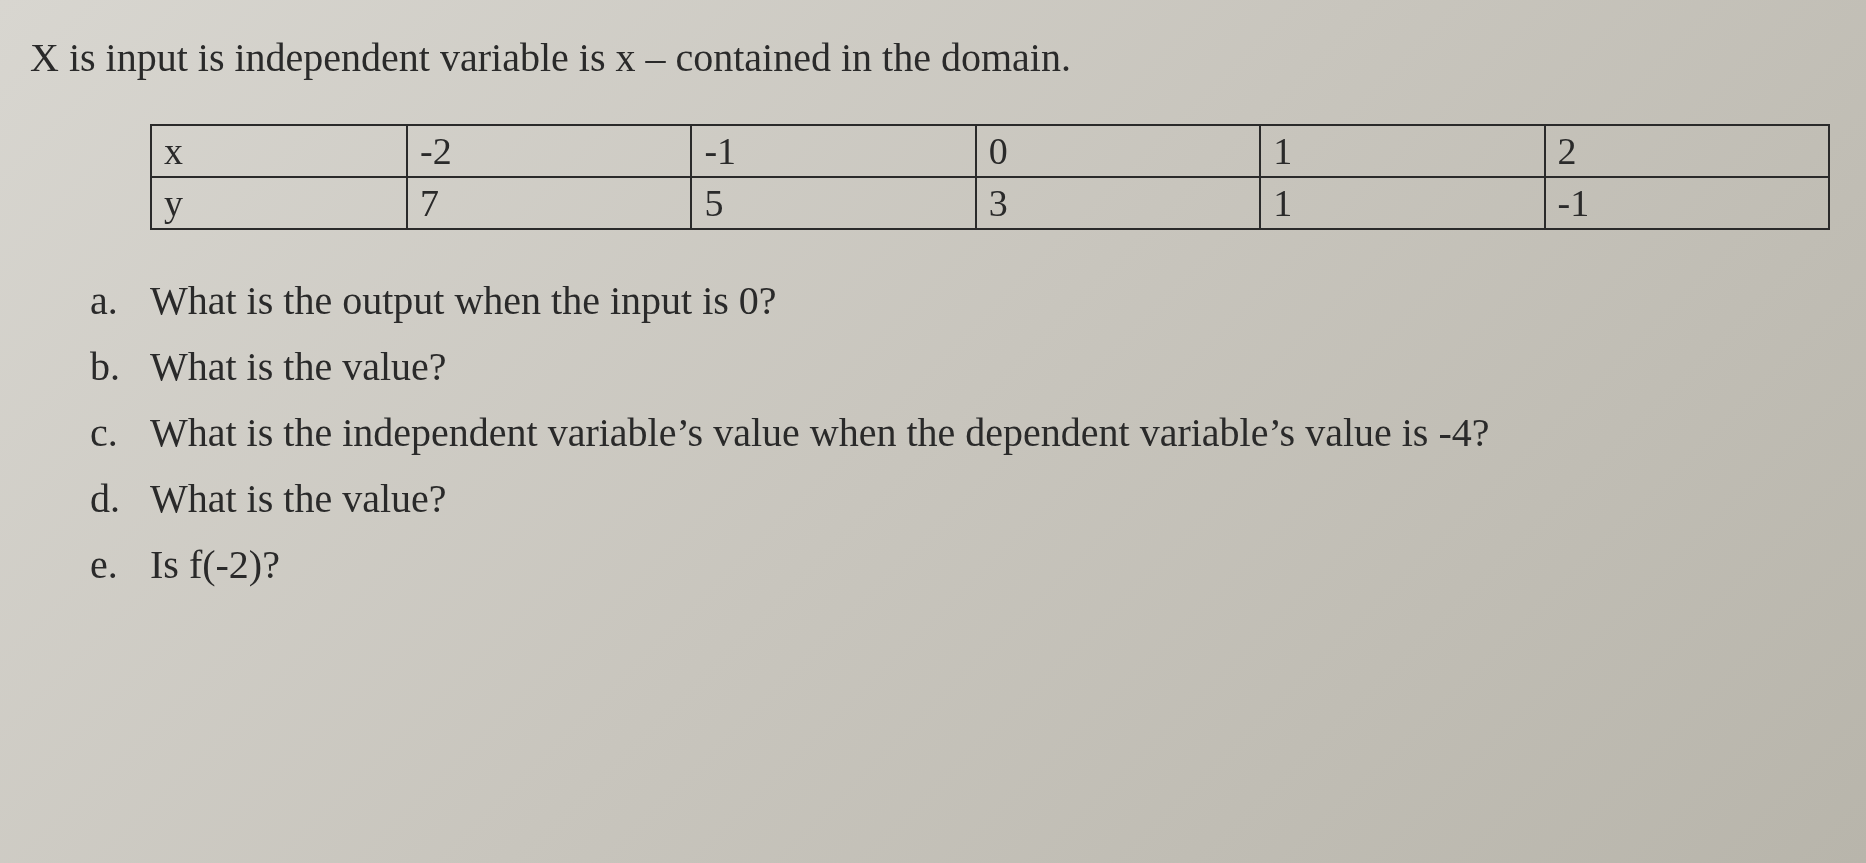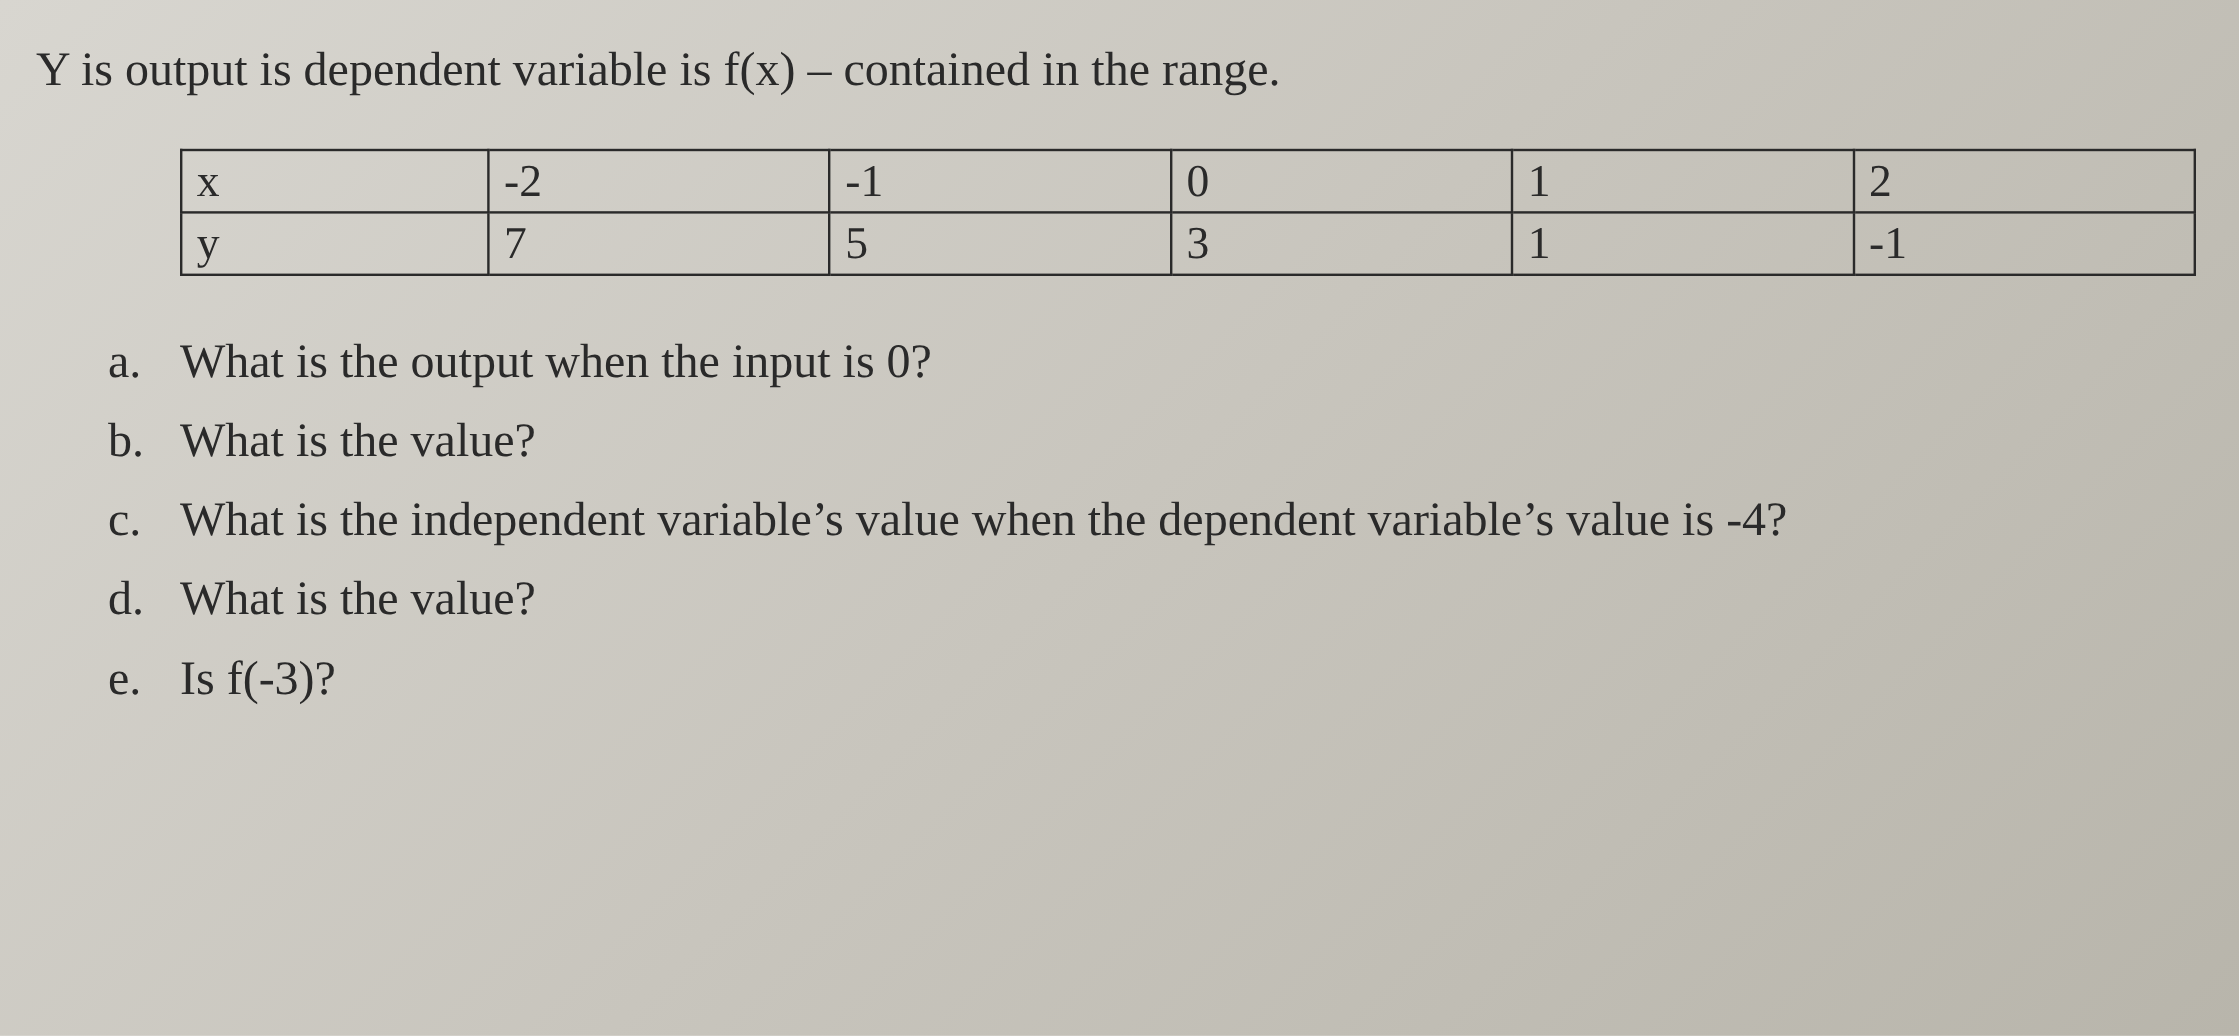--- a/index.html
+++ b/index.html
@@ -59,21 +59,21 @@
   }
   .q-text {
     flex: 1;
   }
 </style>
 </head>
 <body>
 
 <div class="page">
 
-  <div class="intro-line">Y is output is dependent variable is f(x) – contained in the range.</div>
+  <div class="intro-line">X is input is independent variable is x – contained in the domain.</div>
 
   <div class="table-wrap">
     <table class="fn-table">
       <tbody>
           <tr>
         <td class="label-cell">x</td>
         <td>-2</td>
         <td>-1</td>
         <td>0</td>
         <td>1</td>
@@ -103,17 +103,17 @@
     <div class="q-row">
       <div class="q-letter">c.</div>
       <div class="q-text">What is the independent variable’s value when the dependent variable’s value is -4?</div>
     </div>
     <div class="q-row">
       <div class="q-letter">d.</div>
       <div class="q-text">What is the value?</div>
     </div>
     <div class="q-row">
       <div class="q-letter">e.</div>
-      <div class="q-text">Is f(-3)?</div>
+      <div class="q-text">Is f(-2)?</div>
     </div>
   </div>
 
 </div>
 
 </body></html>

